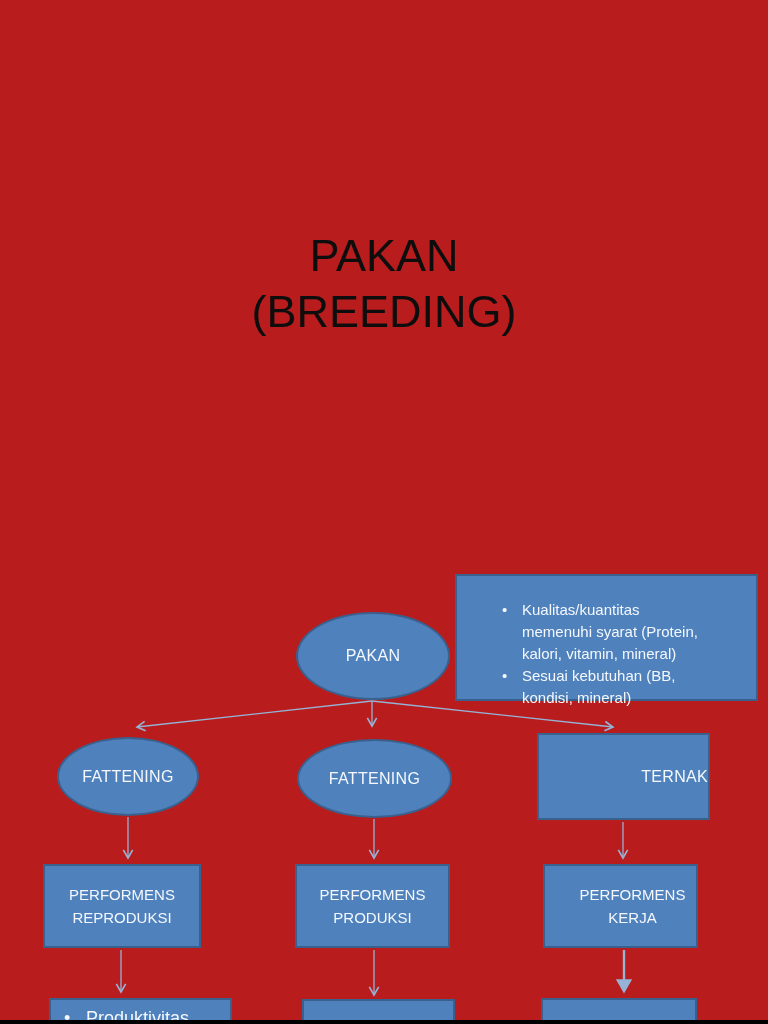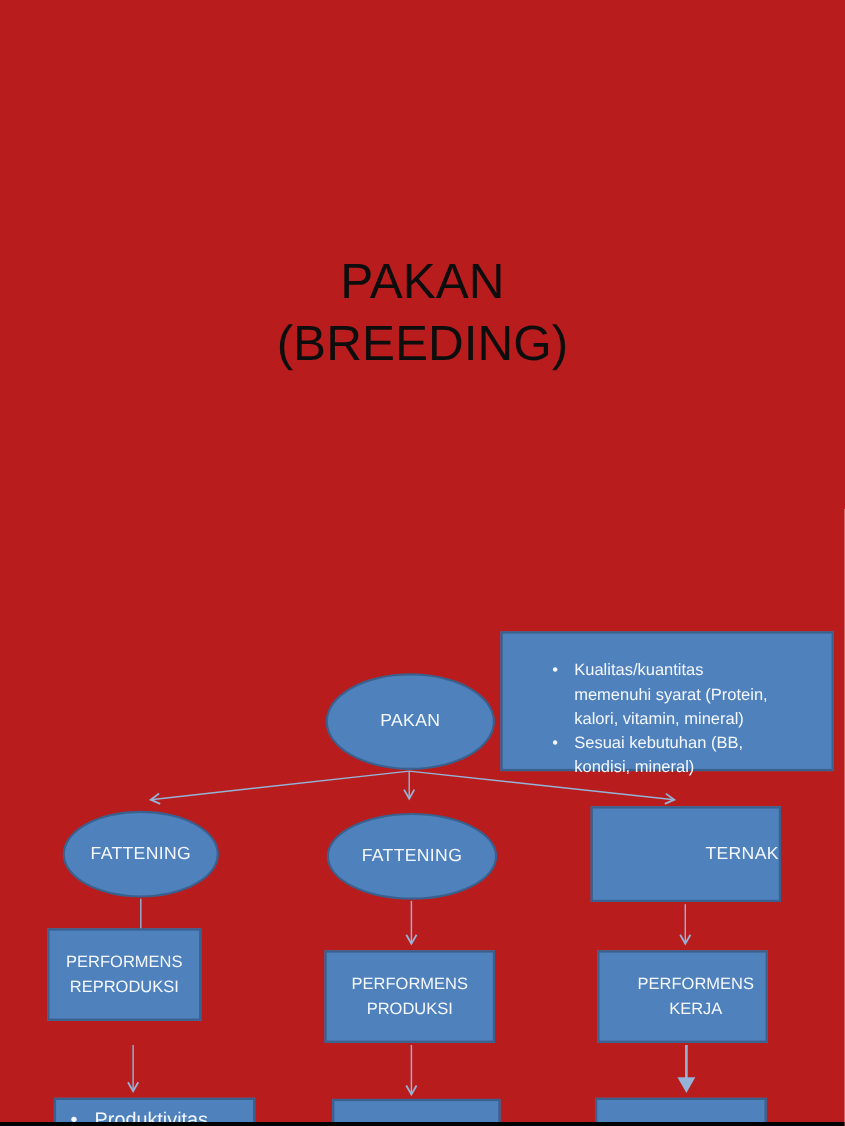--- a/index.html
+++ b/index.html
@@ -86,21 +86,21 @@
   </div>
 
   <div class="node ellipse" style="left:297px;top:739px;width:155px;height:79px;">
     <span class="node-label">FATTENING</span>
   </div>
 
   <div class="node" style="left:537px;top:733px;width:173px;height:87px;justify-content:flex-end;">
     <span class="node-label">TERNAK</span>
   </div>
 
-  <div class="node" style="left:43px;top:844px;width:140px;height:84px;">
+  <div class="node" style="left:43px;top:864px;width:158px;height:84px;">
     <span class="perf-label">PERFORMENS REPRODUKSI</span>
   </div>
 
   <div class="node" style="left:295px;top:864px;width:155px;height:84px;align-items:center;">
     <span class="perf-label">PERFORMENS PRODUKSI</span>
   </div>
 
   <div class="node" style="left:543px;top:864px;width:155px;height:84px;padding-left:24px;">
     <span class="perf-label">PERFORMENS KERJA</span>
   </div>

